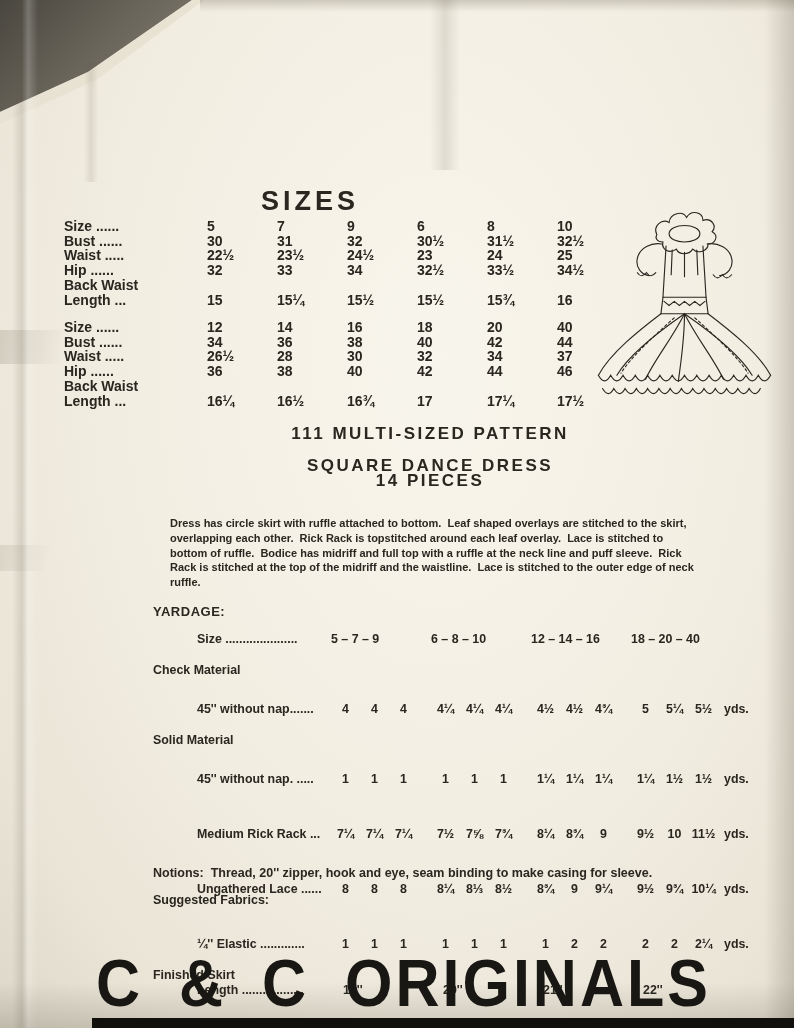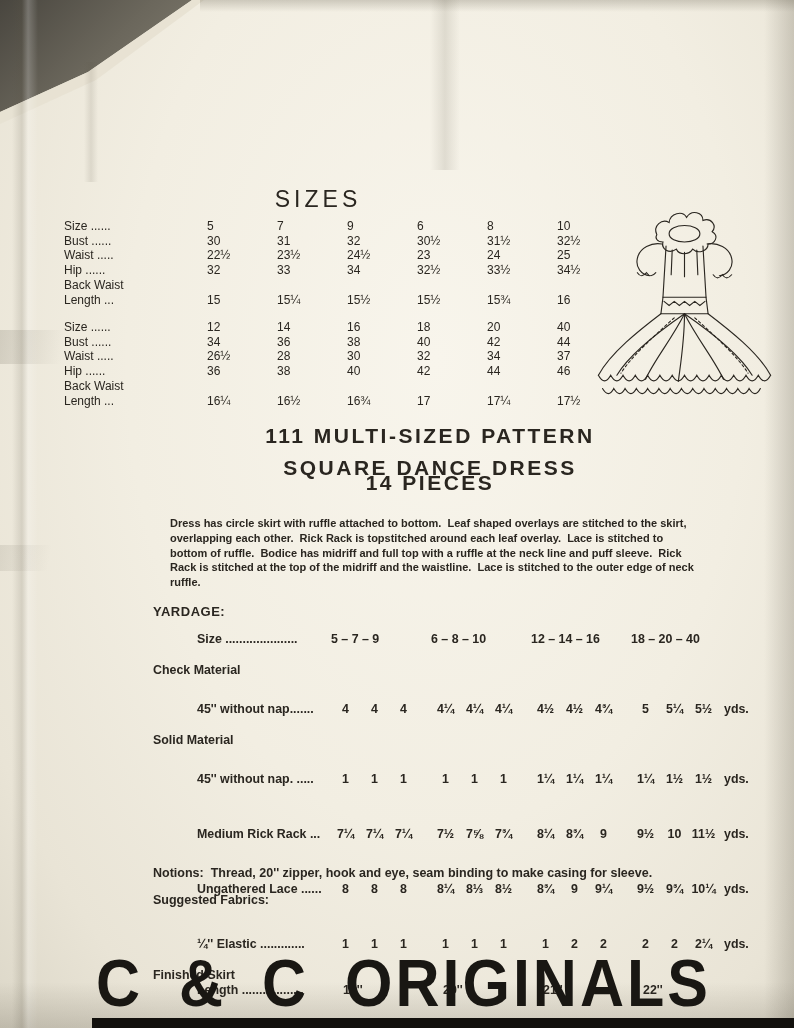--- a/index.html
+++ b/index.html
@@ -33,35 +33,35 @@
     background:linear-gradient(270deg, rgba(74,68,54,.22), rgba(74,68,54,0)); }
   .shadow-bottom { left:0; bottom:0; width:100%; height:46px;
     background:linear-gradient(0deg, rgba(74,68,54,.20), rgba(74,68,54,0)); }
   .crease-h1 { left:0; top:330px; width:90px; height:34px;
     background:linear-gradient(100deg, rgba(86,80,66,.18), rgba(86,80,66,0) 70%); }
   .crease-h2 { left:0; top:545px; width:70px; height:26px;
     background:linear-gradient(100deg, rgba(86,80,66,.12), rgba(86,80,66,0) 70%); }
   .bottom-bar { position:absolute; left:92px; right:0; bottom:0; height:10px; background:#12100d; }
 
   
-  .sizes-title { top:186px; left:8px; width:620px; text-align:center;
-    font-size:23px; font-weight:400; letter-spacing:4px; }
-  .size-table { left:64px; font-size:12px; font-weight:400; line-height:14.7px; white-space:nowrap; }
+  .sizes-title { top:186px; left:0; width:620px; text-align:center;
+    font-size:27px; font-weight:700; letter-spacing:4px; }
+  .size-table { left:64px; font-size:14px; font-weight:700; line-height:14.7px; white-space:nowrap; }
   .st1 { top:219px; } .st2 { top:320px; }
   .st-row { display:flex; }
   .st-label { flex:0 0 143px; }
   .st-v { flex:0 0 70px; }
 
   
   .dress { top:203px; left:582px; width:205px; height:205px; }
   .dress svg { width:100%; height:100%; }
 
   
   .h { left:150px; width:560px; text-align:center; font-weight:700;
-    font-size:21px; letter-spacing:2.5px; }
+    font-size:17px; letter-spacing:2.5px; }
   .h1 { top:424px; } .h2 { top:456px; } .h3 { top:471px; }
 
   
   .desc { top:516px; left:170px; width:532px; font-size:11px; font-weight:700;
     line-height:14.8px; white-space:pre-wrap; }
 
   
   .yardage { top:604px; left:153px; width:600px; font-size:12.4px; font-weight:700; line-height:15px; }
   .y-title { font-size:13px; letter-spacing:.5px; }
   .y-line { display:flex; align-items:baseline; white-space:nowrap; }

